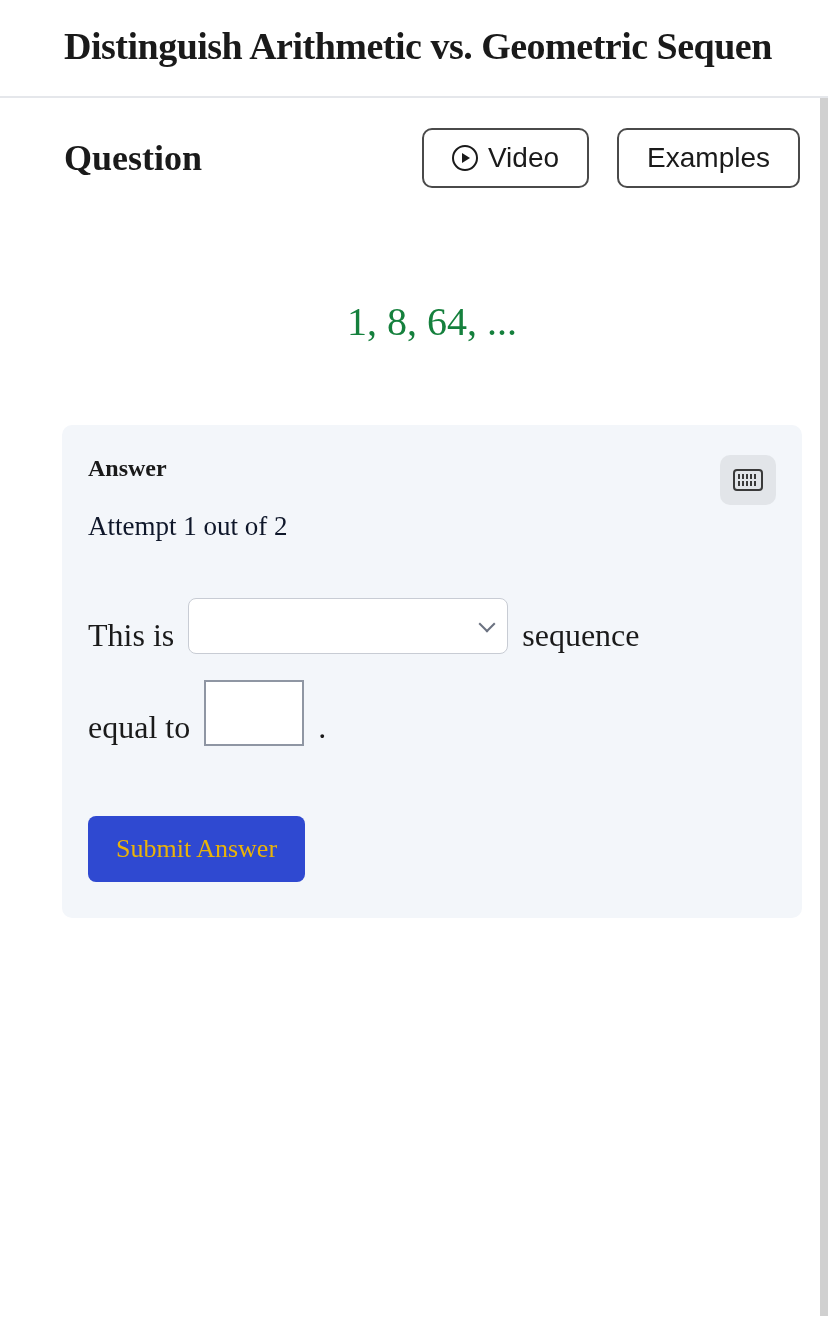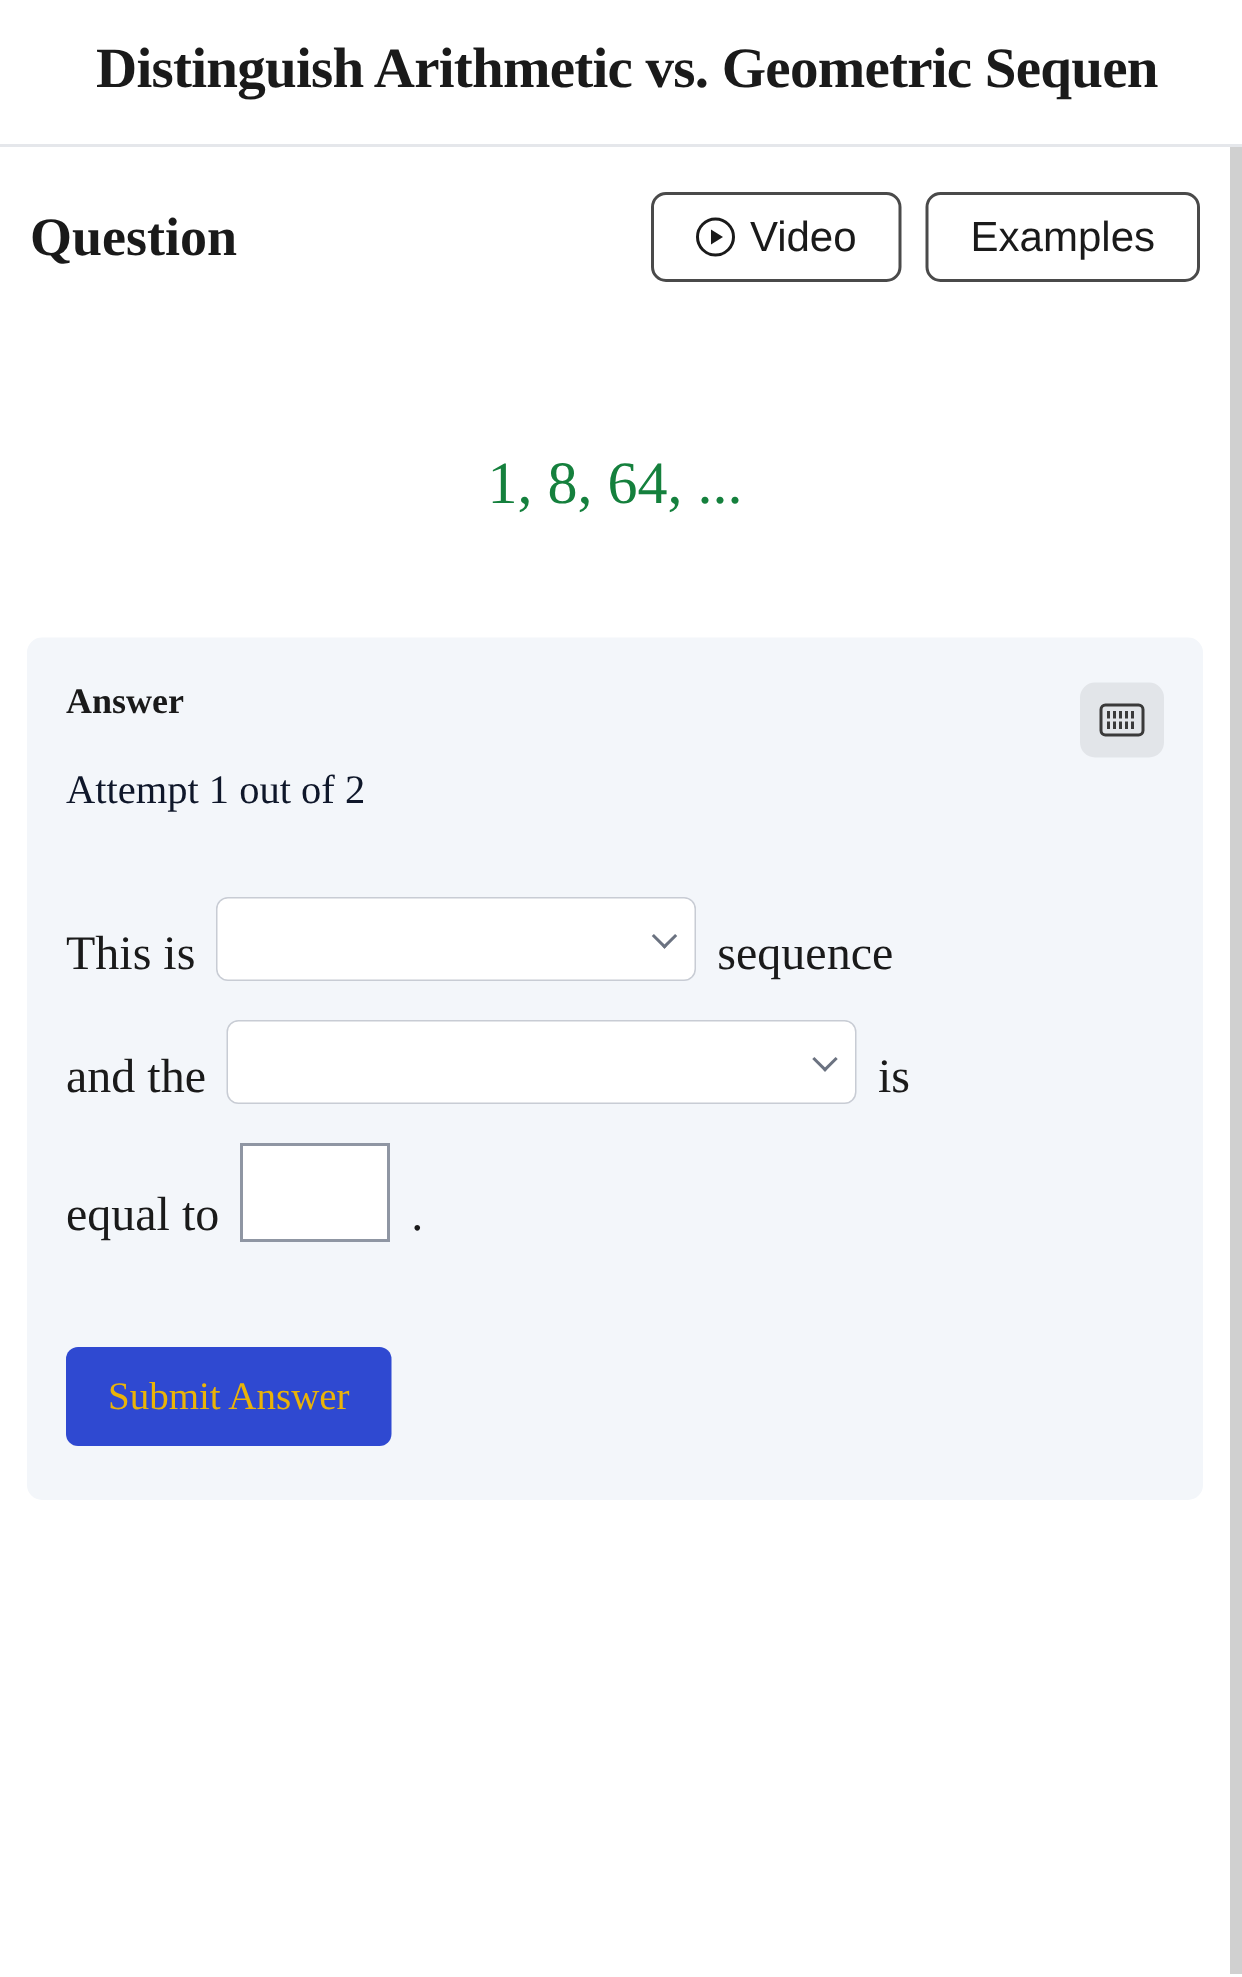--- a/index.html
+++ b/index.html
@@ -32,38 +32,39 @@
     }
     
     .divider {
       border-top: 2px solid #e5e7eb;
     }
     
     .content-wrapper {
       border-right: 8px solid #d0d0d0;
       min-height: 1218px;
       background: #fff;
+      padding-left: 44px;
     }
     
     .question-header {
       display: flex;
       align-items: center;
       justify-content: space-between;
       padding: 30px 20px 20px;
     }
     
     .question-label {
       font-size: 36px;
       font-weight: bold;
       color: #1a1a1a;
     }
     
     .header-buttons {
       display: flex;
-      gap: 16px;
+      gap: 28px;
     }
     
     .btn-outline {
       display: flex;
       align-items: center;
       gap: 10px;
       padding: 12px 28px;
       border: 2px solid #4a4a4a;
       border-radius: 10px;
       background: #fff;
@@ -284,28 +285,20 @@
     
     <div class="answer-row">
       <span>This is</span>
       <div class="drop-select wide1">
         <span></span>
         <span class="chevron"></span>
       </div>
       <span>sequence</span>
     </div>
     
-    <div class="answer-row">
-      <span>and the</span>
-      <div class="drop-select wide2">
-        <span></span>
-        <span class="chevron"></span>
-      </div>
-      <span>is</span>
-    </div>
     
     <div class="answer-row">
       <span>equal to</span>
       <input class="value-input" type="text" value="" style="">
       <span>.</span>
     </div>
     
     <button class="submit-btn">Submit Answer</button>
   </div>
 

